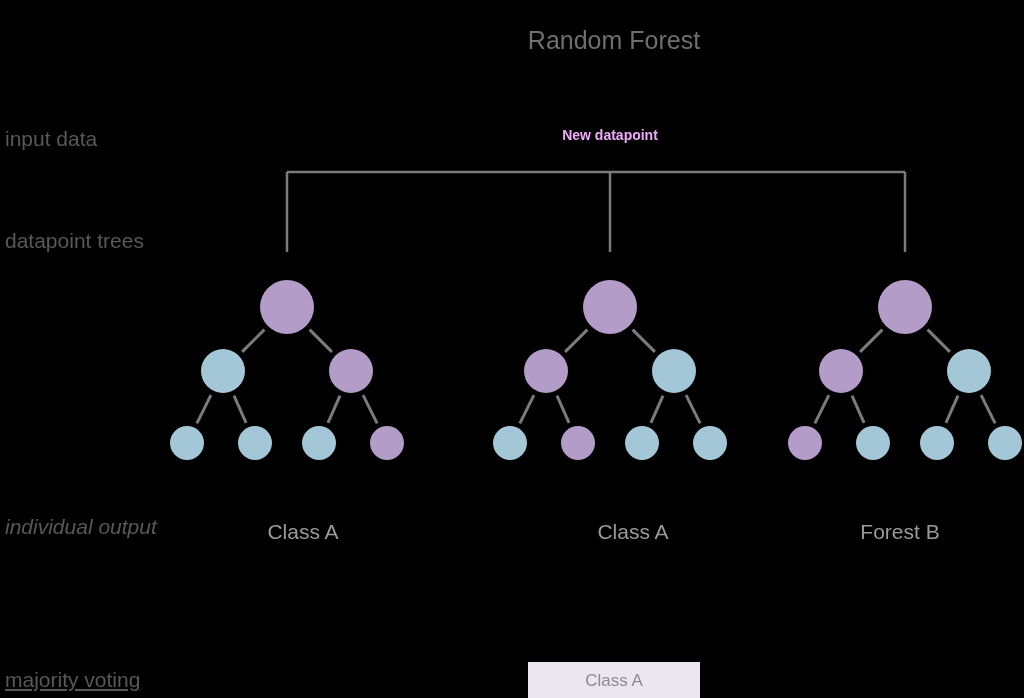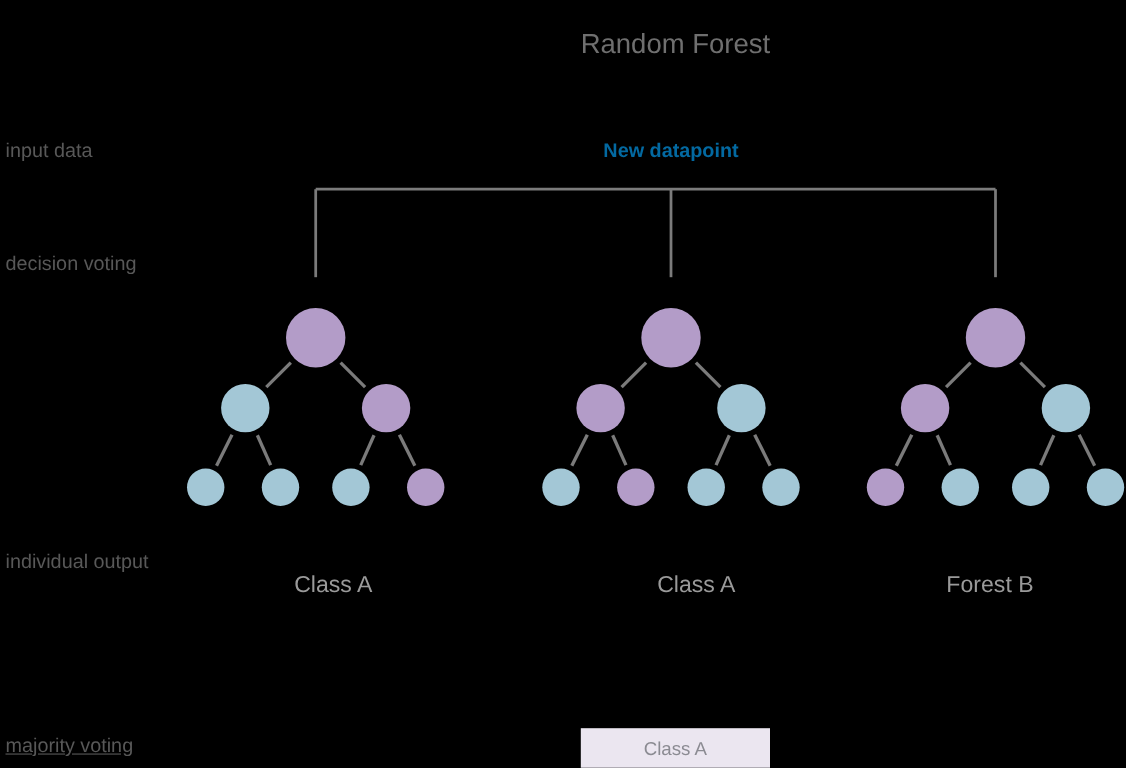--- a/index.html
+++ b/index.html
@@ -14,30 +14,30 @@
   }
   .abs { position: absolute; }
   .page-title {
     top: 2px; left: 614px; transform: translateX(-50%);
     font-size: 25px; font-weight: 500; color: #6f6f6f;
     white-space: nowrap;
     margin-top: 24px;
   }
   .row-label {
     left: 5px;
-    font-size: 18px; color: #585858;
+    font-size: 21px; color: #585858;
     white-space: nowrap;
   }
   .row-label.input-data       { top: 127px; }
   .row-label.decision-trees   { top: 229px; }
-  .row-label.individual-output{ top: 500px; }
+  .row-label.individual-output{ top: 515px; font-style: italic; }
   .row-label.majority-voting  { top: 668px; text-decoration: underline; }
   .new-datapoint {
     top: 127px; left: 610px; transform: translateX(-50%);
-    font-size: 18px; font-weight: bold; color: #0369a1;
+    font-size: 14px; font-weight: bold; color: #f0abfc;
     white-space: nowrap;
   }
   .diagram-svg { top: 0; left: 0; }
   .tree-output {
     top: 520px; transform: translateX(-50%);
     font-size: 21px; color: #9a9a9a;
     white-space: nowrap;
   }
   .tree-output.t0 { left: 303px; }
   .tree-output.t1 { left: 633px; }
@@ -50,21 +50,21 @@
     display: flex; align-items: flex-start; justify-content: center;
     padding-top: 9px; box-sizing: border-box;
   }
 </style>
 </head>
 <body>
 
 <div class="abs page-title">Random Forest</div>
 
 <div class="abs row-label input-data">input data</div>
-<div class="abs row-label decision-trees">decision voting</div>
+<div class="abs row-label decision-trees">datapoint trees</div>
 <div class="abs row-label individual-output">individual output</div>
 <div class="abs row-label majority-voting">majority voting</div>
 
 <div class="abs new-datapoint">New datapoint</div>
 
 <svg class="abs diagram-svg" width="1024" height="698" viewBox="0 0 1024 698">
     <line x1="287" y1="172" x2="905" y2="172" stroke="#7b7b7b" stroke-width="2.5"></line>
     <line x1="287" y1="172" x2="287" y2="252" stroke="#7b7b7b" stroke-width="2.5"></line>
     <line x1="610" y1="172" x2="610" y2="252" stroke="#7b7b7b" stroke-width="2.5"></line>
     <line x1="905" y1="172" x2="905" y2="252" stroke="#7b7b7b" stroke-width="2.5"></line>

